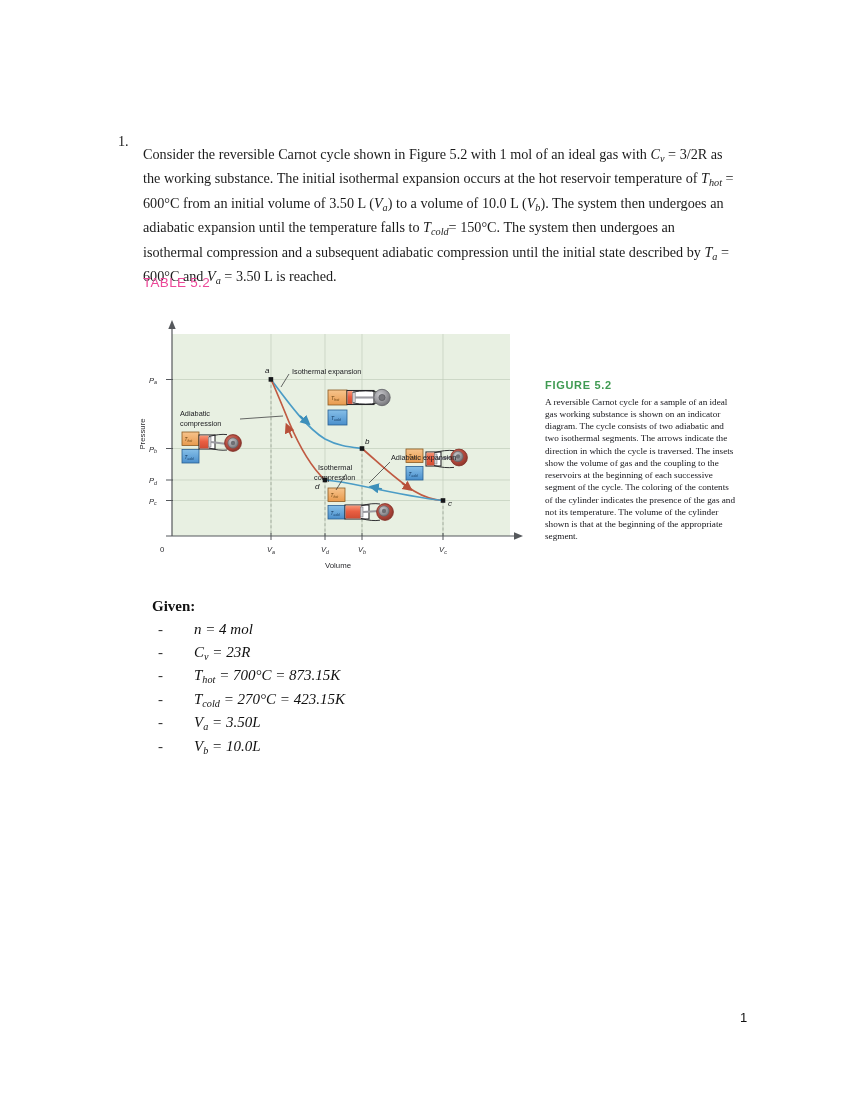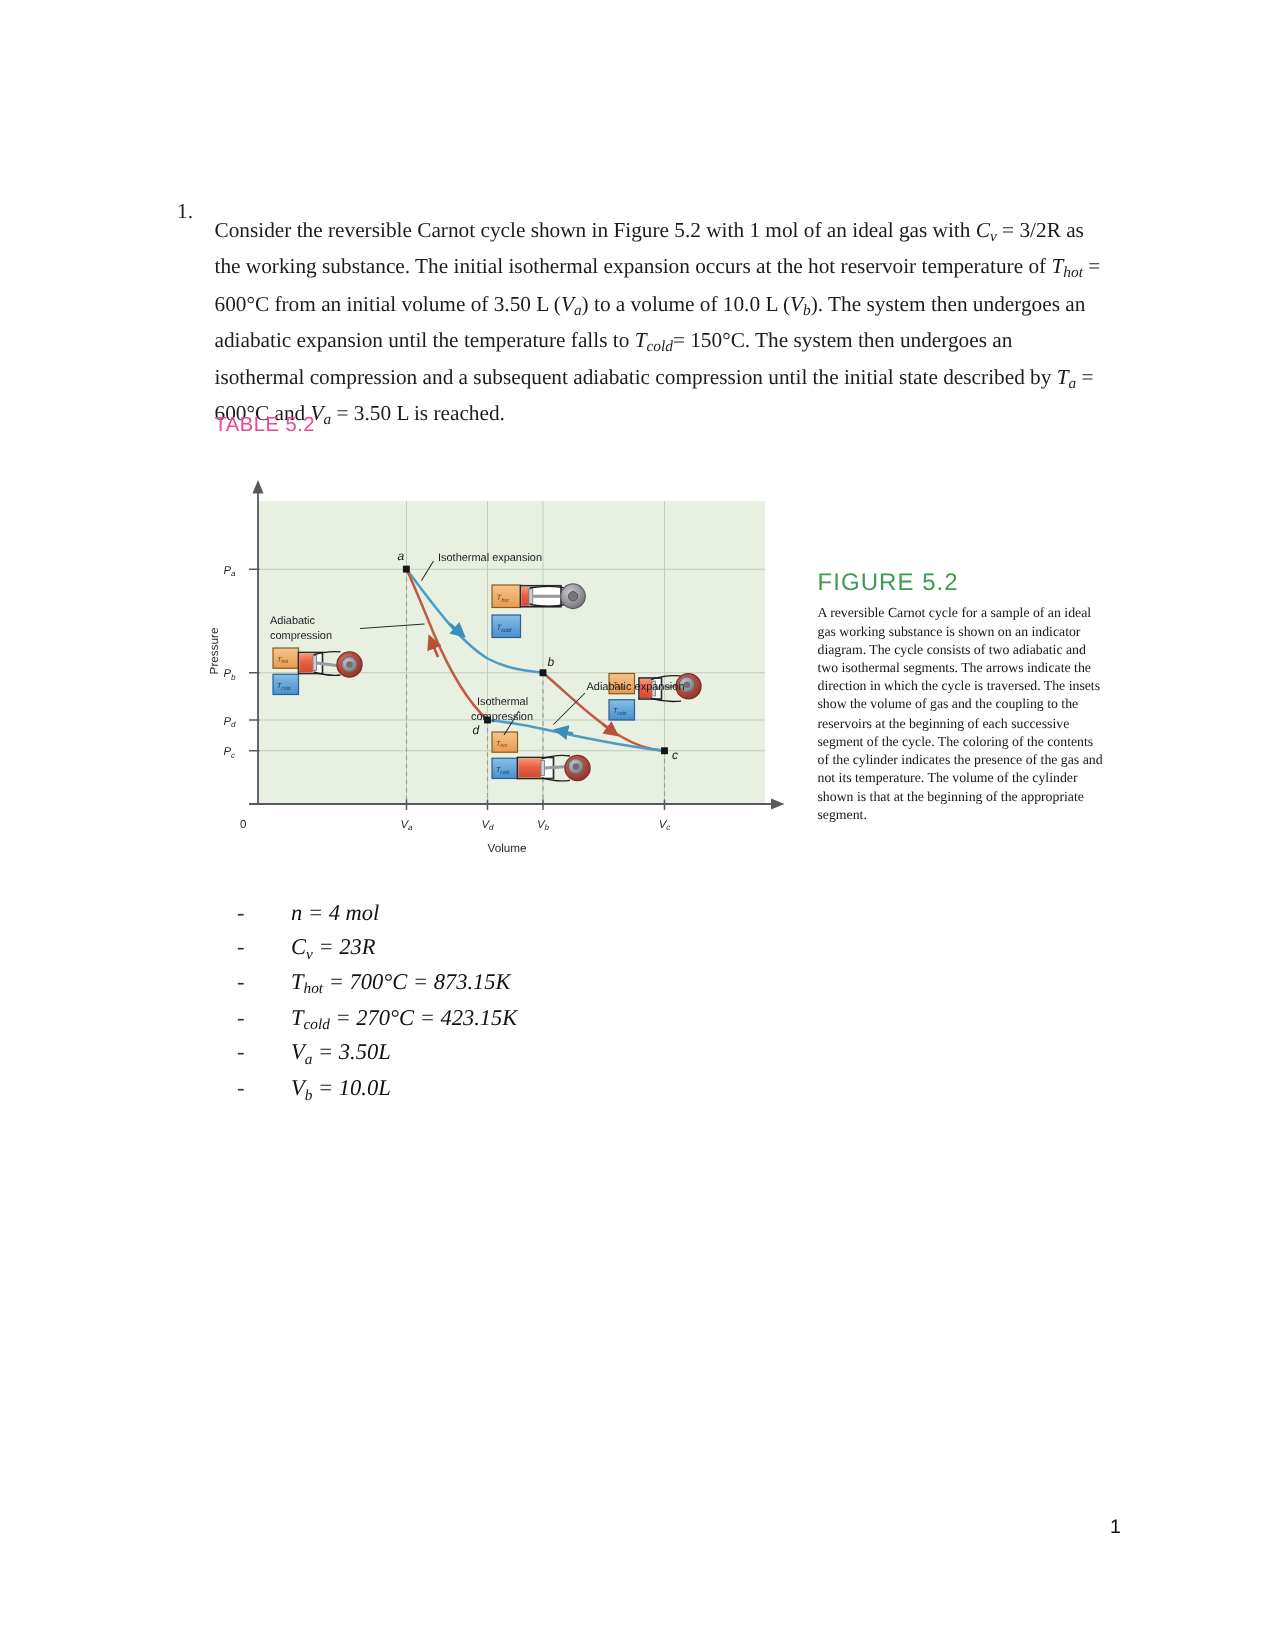--- a/index.html
+++ b/index.html
@@ -82,22 +82,22 @@
     top: 66px;
     width: 192px;
     font-family: "Liberation Serif", serif;
     font-size: 9.2px;
     line-height: 1.33;
     color: #15151a;
     text-align: left;
   }
   .fig-caption .fig-head {
     font-family: "Liberation Sans", sans-serif;
-    font-weight: normal;
-    font-size: 16px;
+    font-weight: bold;
+    font-size: 11px;
     letter-spacing: 0.7px;
     color: #3f9a52;
     display: block;
     margin-bottom: 3px;
   }
 
   
   .given {
     position: absolute;
     left: 152px;
@@ -378,20 +378,21 @@
     </svg>
   </div>
 
   <div class="fig-caption">
     <span class="fig-head">FIGURE 5.2</span>
     <span>A reversible Carnot cycle for a sample of an ideal gas working substance is shown on an indicator diagram. The cycle consists of two adiabatic and two isothermal segments. The arrows indicate the direction in which the cycle is traversed. The insets show the volume of gas and the coupling to the reservoirs at the beginning of each successive segment of the cycle. The coloring of the contents of the cylinder indicates the presence of the gas and not its temperature. The volume of the cylinder shown is that at the beginning of the appropriate segment.</span>
   </div>
 </div>
 
 <div class="given">
+  <div class="given-title">Given:</div>
   <ul class="given-list">
     <li>
       <span class="dash">-</span><span>n</span><span> = 4 mol</span>
     </li>
     <li>
       <span class="dash">-</span><span>C</span><sub>v</sub><span> = 23R</span>
     </li>
     <li>
       <span class="dash">-</span><span>T</span><sub>hot</sub><span> = 700°C = 873.15K</span>
     </li>

